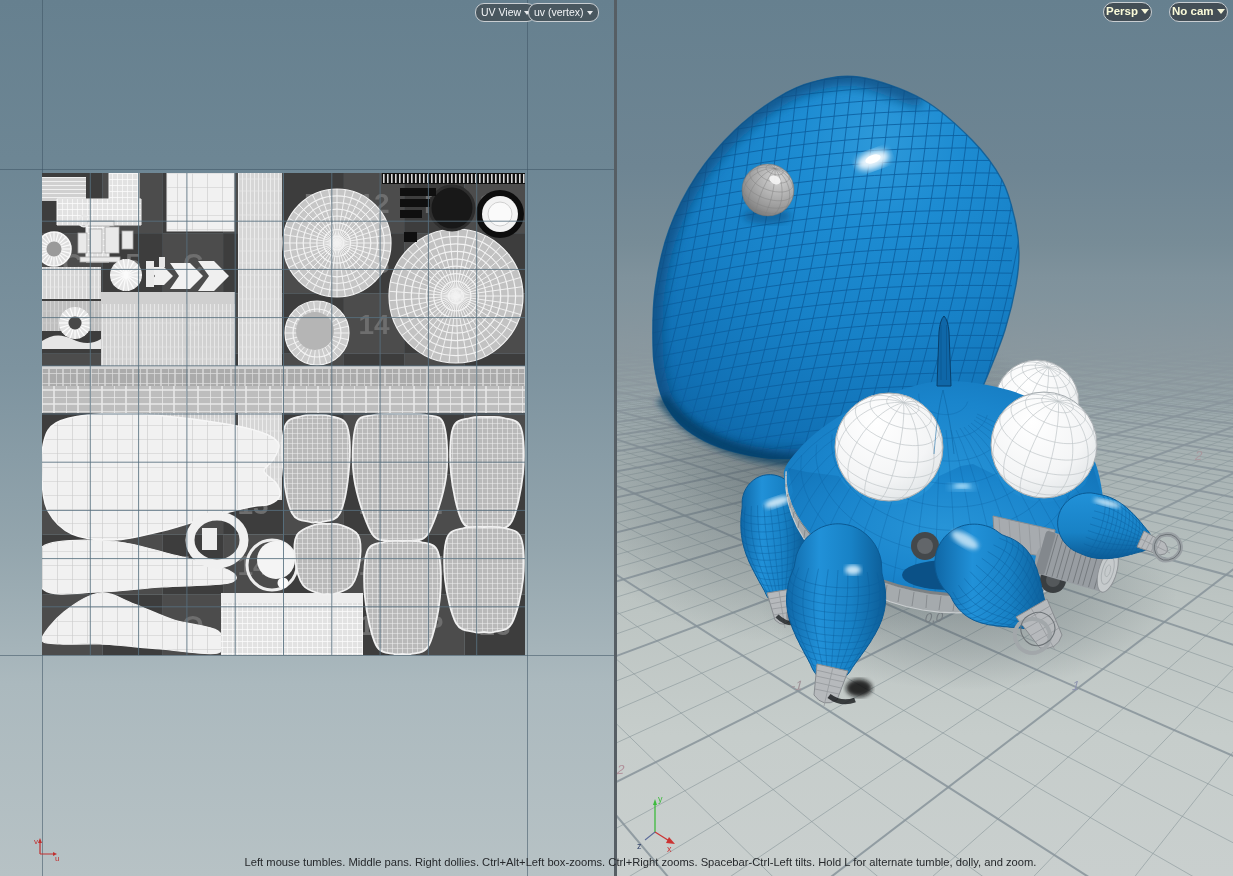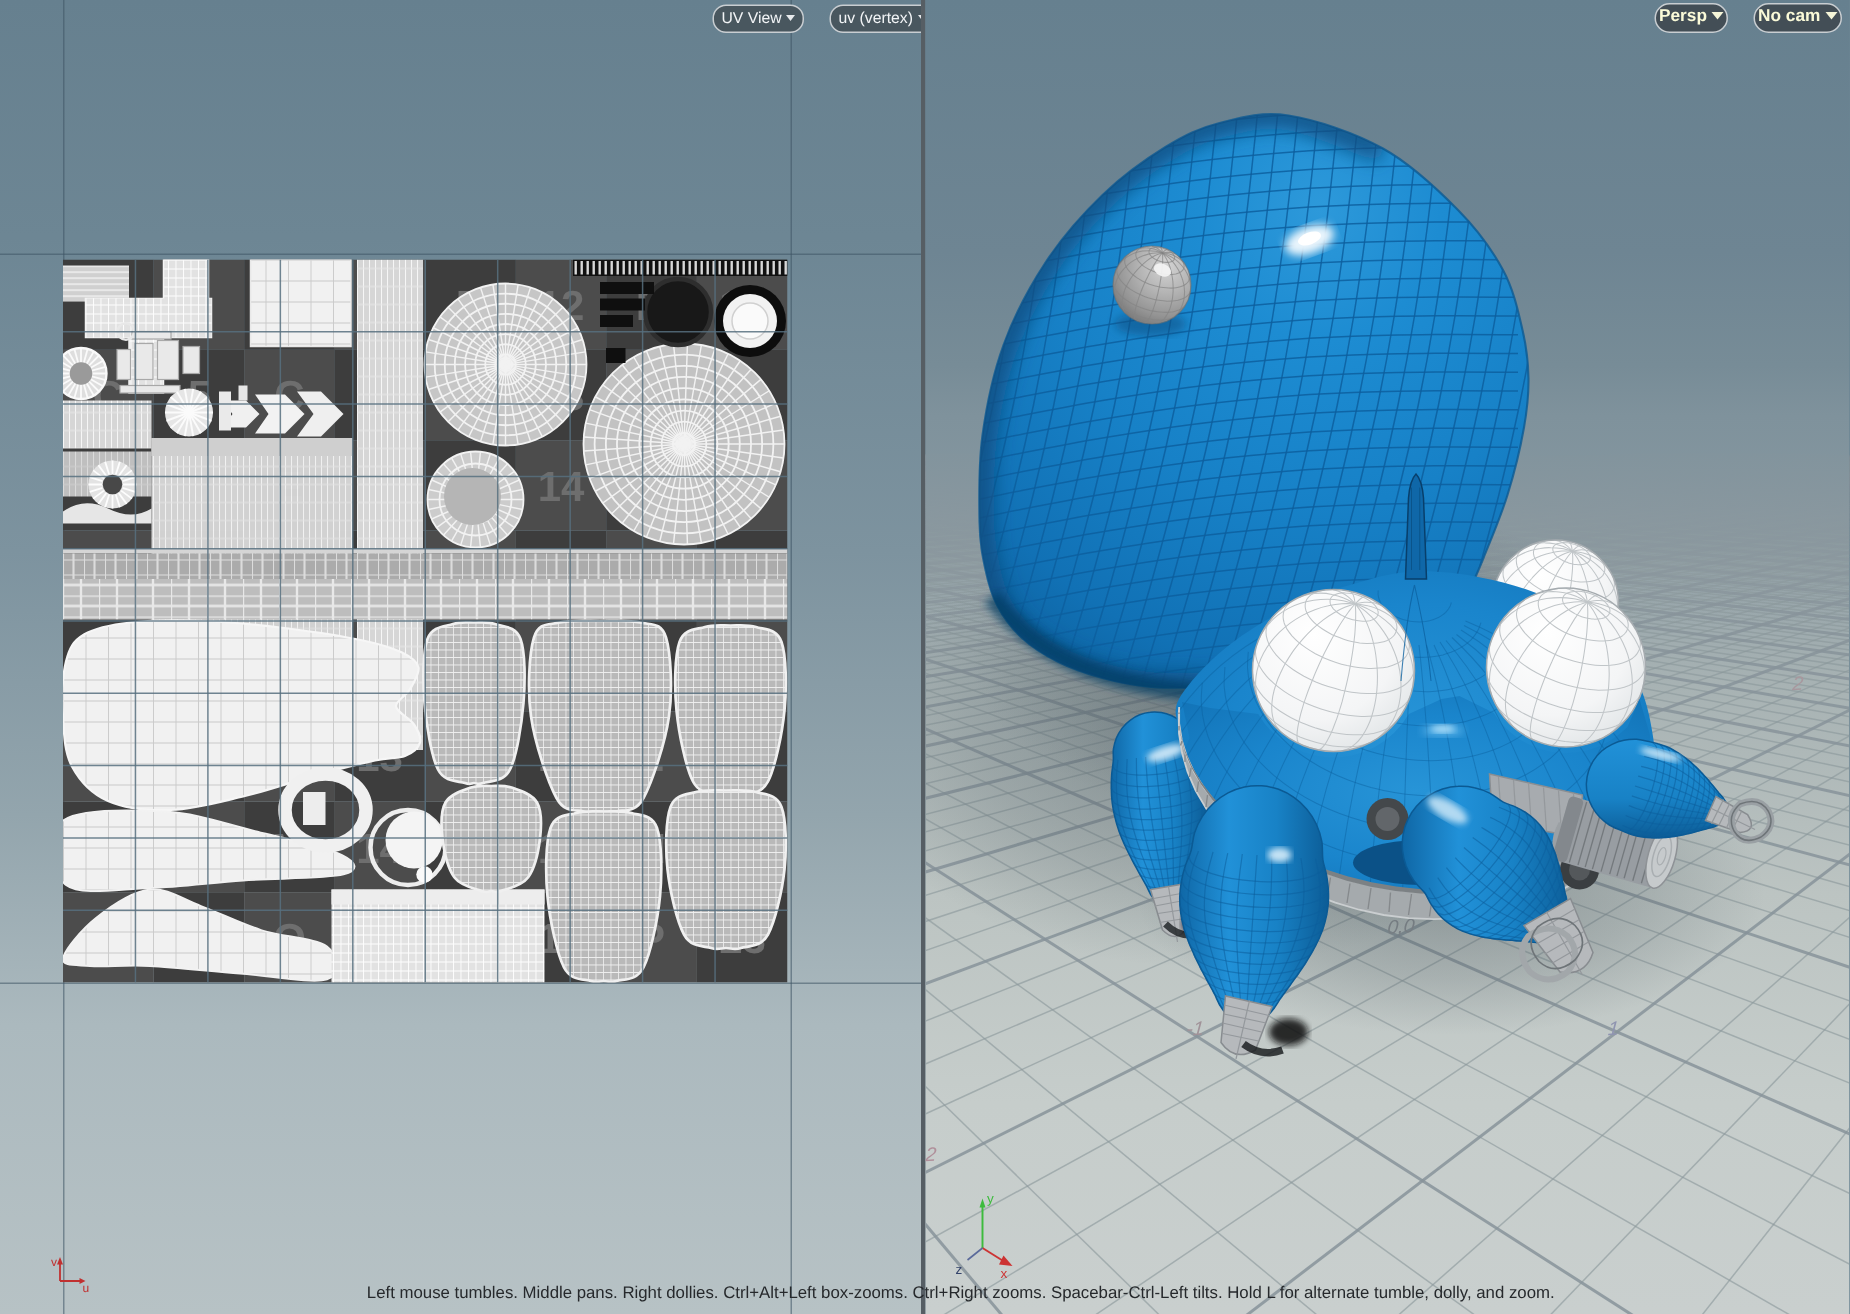--- a/index.html
+++ b/index.html
@@ -498,21 +498,21 @@
         <line x1="434.7" y1="0" x2="434.7" y2="482" stroke="#57707f" stroke-width="1" stroke-opacity="0.85"></line>
         <line x1="0" y1="433.8" x2="483" y2="433.8" stroke="#57707f" stroke-width="1" stroke-opacity="0.85"></line>
       </svg>
 <svg style="position:absolute;left:33px;top:836px" width="32" height="26">
 <path d="M7 18 V6 M7 18 H21" stroke="#c03030" stroke-width="1.2" fill="none"></path>
 <path d="M5 7 L7 2 L9 7 Z M20 16 L24 18 L20 20 Z" fill="#c03030"></path>
 <text x="1" y="8" fill="#c03030" font-size="8">v</text>
         <text x="22" y="25" fill="#c03030" font-size="8">u</text>
       </svg>
 <div class="pill" style="left:475px">UV View<span class="caret"></span></div>
-<div class="pill" style="left:553px">uv (vertex)<span class="caret"></span></div>
+<div class="pill" style="left:528px">uv (vertex)<span class="caret"></span></div>
 </div>
 <div id="divider"></div>
 <div id="right" class="vp">
 <svg width="617" height="876" viewBox="0 0 617 876" style="position:absolute;left:0;top:0">
         <g fill="none" stroke="#8b979b" stroke-opacity="0.62" stroke-width="1">
           <path d="M-623785.0,27983.5L690.0,304.8"></path>
           <path d="M-618999.7,27983.3L691.8,304.8"></path>
           <path d="M-614214.4,27983.1L693.5,304.8"></path>
           <path d="M-604643.9,27982.7L697.1,304.9"></path>
           <path d="M-599858.6,27982.5L698.9,304.9"></path>

